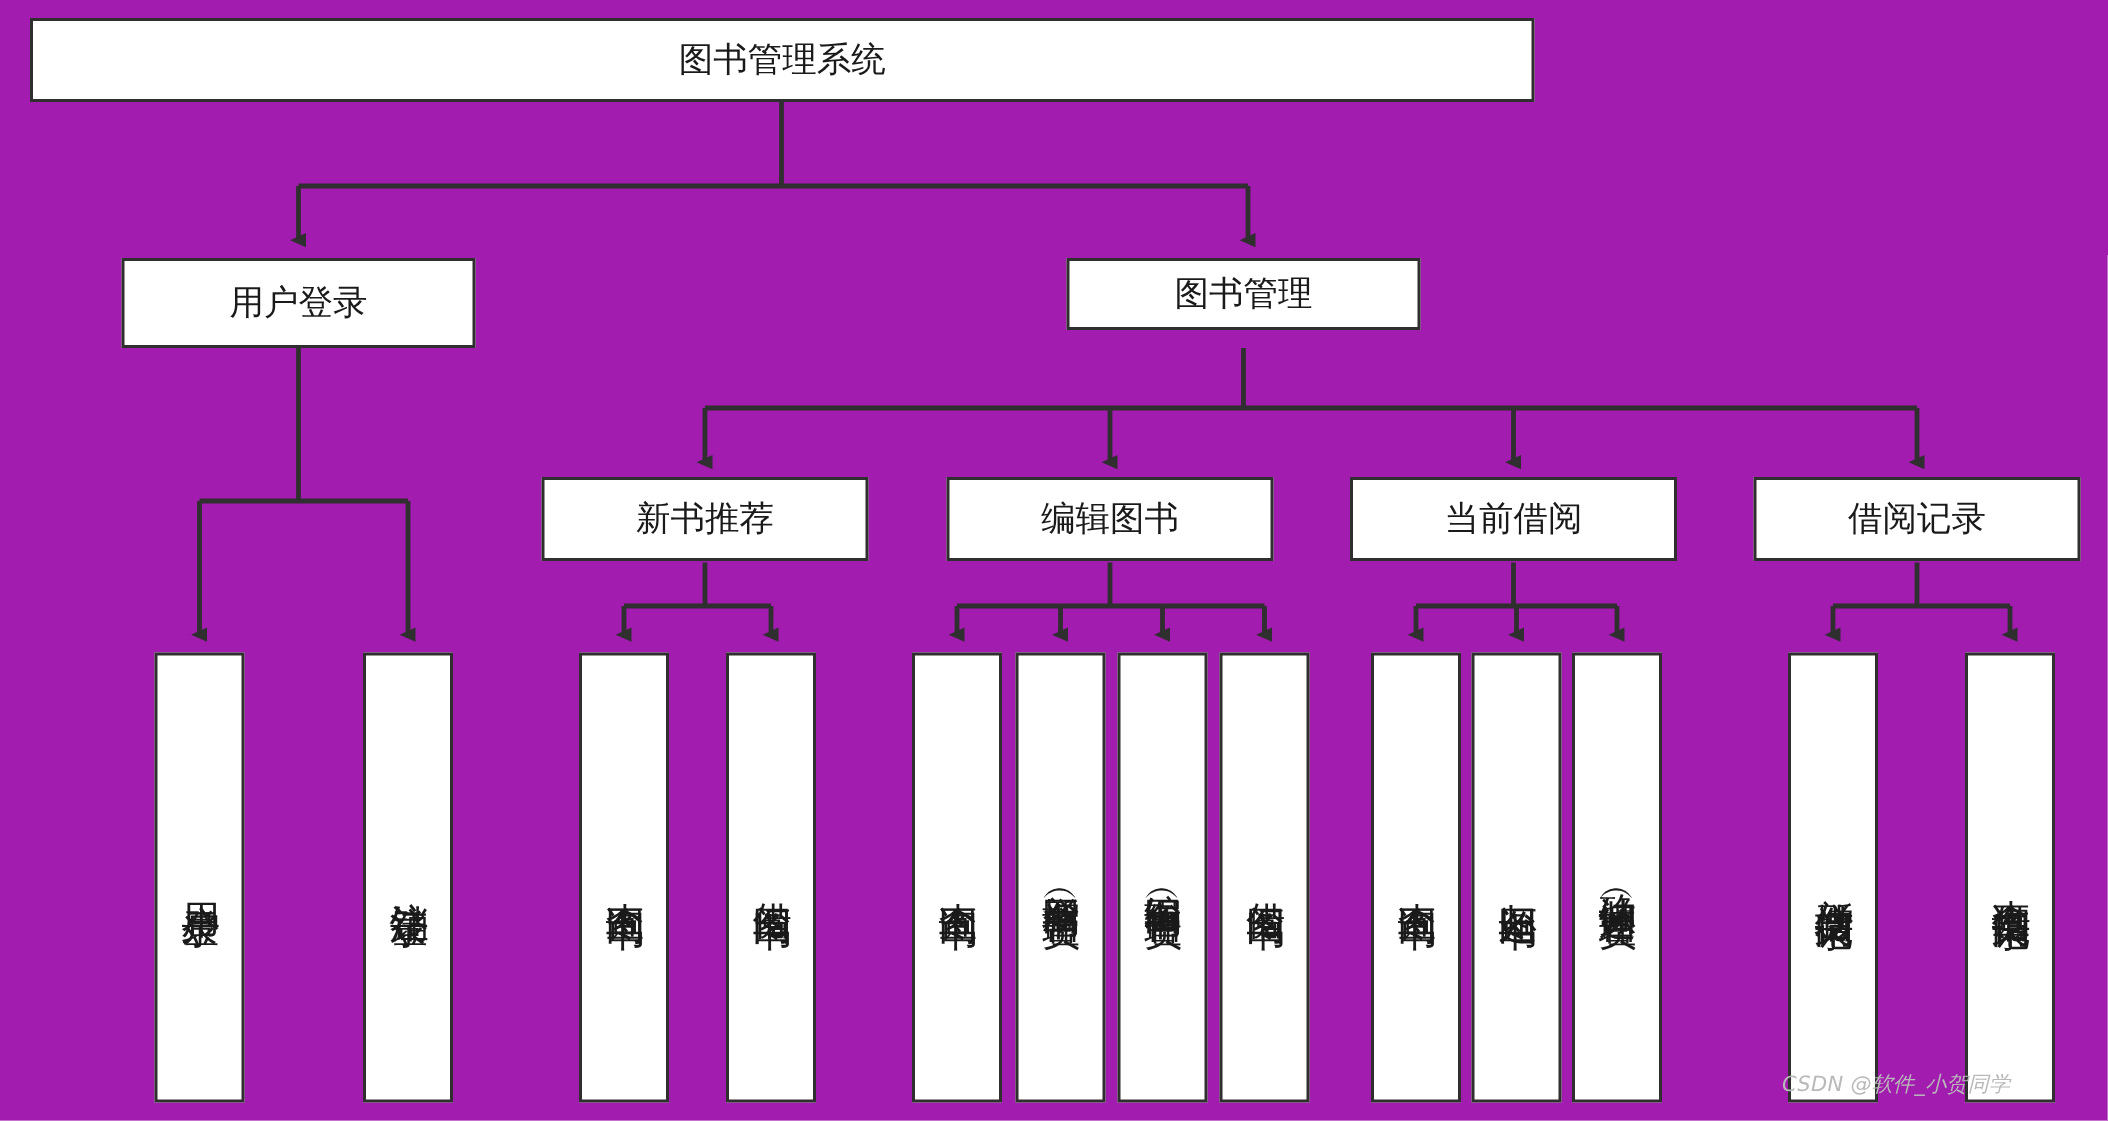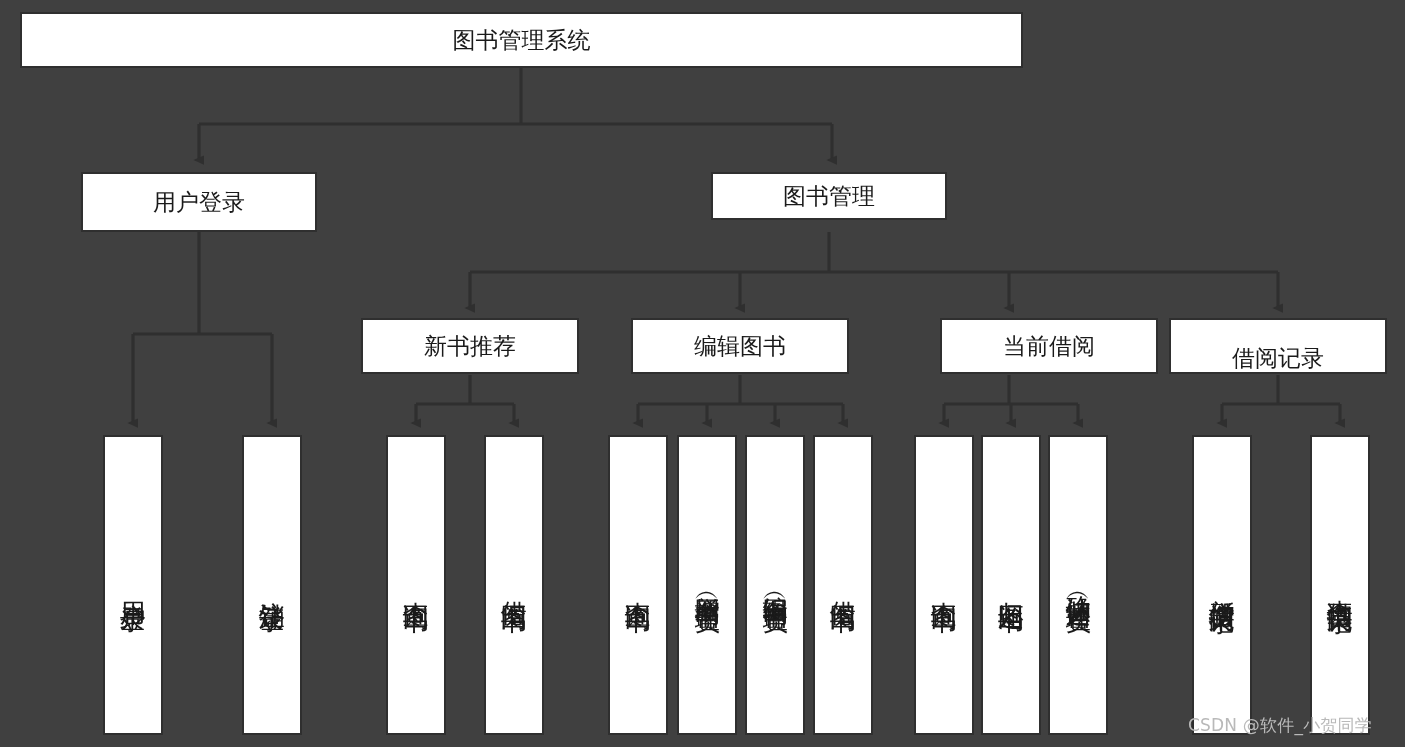--- a/index.html
+++ b/index.html
@@ -10,21 +10,21 @@
   body {
     width: 1405px;
     height: 747px;
     overflow: hidden;
     font-family: "DejaVu Sans", "Liberation Sans", sans-serif;
   }
   #diagram-root {
     position: relative;
     width: 1405px;
     height: 747px;
-    background: #404040;
+    background: #a21caf;
   }
   svg.connectors {
     position: absolute;
     left: 0;
     top: 0;
     width: 1405px;
     height: 747px;
   }
   .node {
     position: absolute;
@@ -57,24 +57,25 @@
     letter-spacing: 2px;
     max-height: 268px;
   }
   .node.vert.narrow .label {
     font-size: 25px;
   }
   .watermark {
     position: absolute;
     left: 1188px;
     top: 714px;
-    font-size: 17px;
+    font-size: 14px;
     color: #b9b9b9;
     white-space: nowrap;
     letter-spacing: 0.2px;
+    font-style: italic;
   }
 </style>
 </head>
 <body>
 
 <div id="diagram-root">
 
   <svg class="connectors" viewBox="0 0 1405 747">
     <defs>
       <marker id="arrowhead" markerWidth="12" markerHeight="12" refX="5.2" refY="5.4" orient="auto" markerUnits="userSpaceOnUse">
@@ -139,25 +140,25 @@
   </div>
 
   <div class="node horiz" style="left:361px; top:318px; width:218px; height:56px;">
     <span class="label">新书推荐</span>
   </div>
 
   <div class="node horiz" style="left:631px; top:318px; width:218px; height:56px;">
     <span class="label">编辑图书</span>
   </div>
 
-  <div class="node horiz" style="left:900px; top:318px; width:218px; height:56px;margin-left:40px;">
+  <div class="node horiz" style="left:900px; top:318px; width:218px; height:56px;">
     <span class="label">当前借阅</span>
   </div>
 
-  <div class="node horiz" style="left:1169px; top:318px; width:218px; height:56px;align-items:flex-end;">
+  <div class="node horiz" style="left:1169px; top:318px; width:218px; height:56px;">
     <span class="label">借阅记录</span>
   </div>
 
   <div class="node vert" style="left:103px; top:435px; width:60px; height:300px;">
     <span class="label">用户登录</span>
   </div>
 
   <div class="node vert" style="left:242px; top:435px; width:60px; height:300px;">
     <span class="label">注销登录</span>
   </div>

